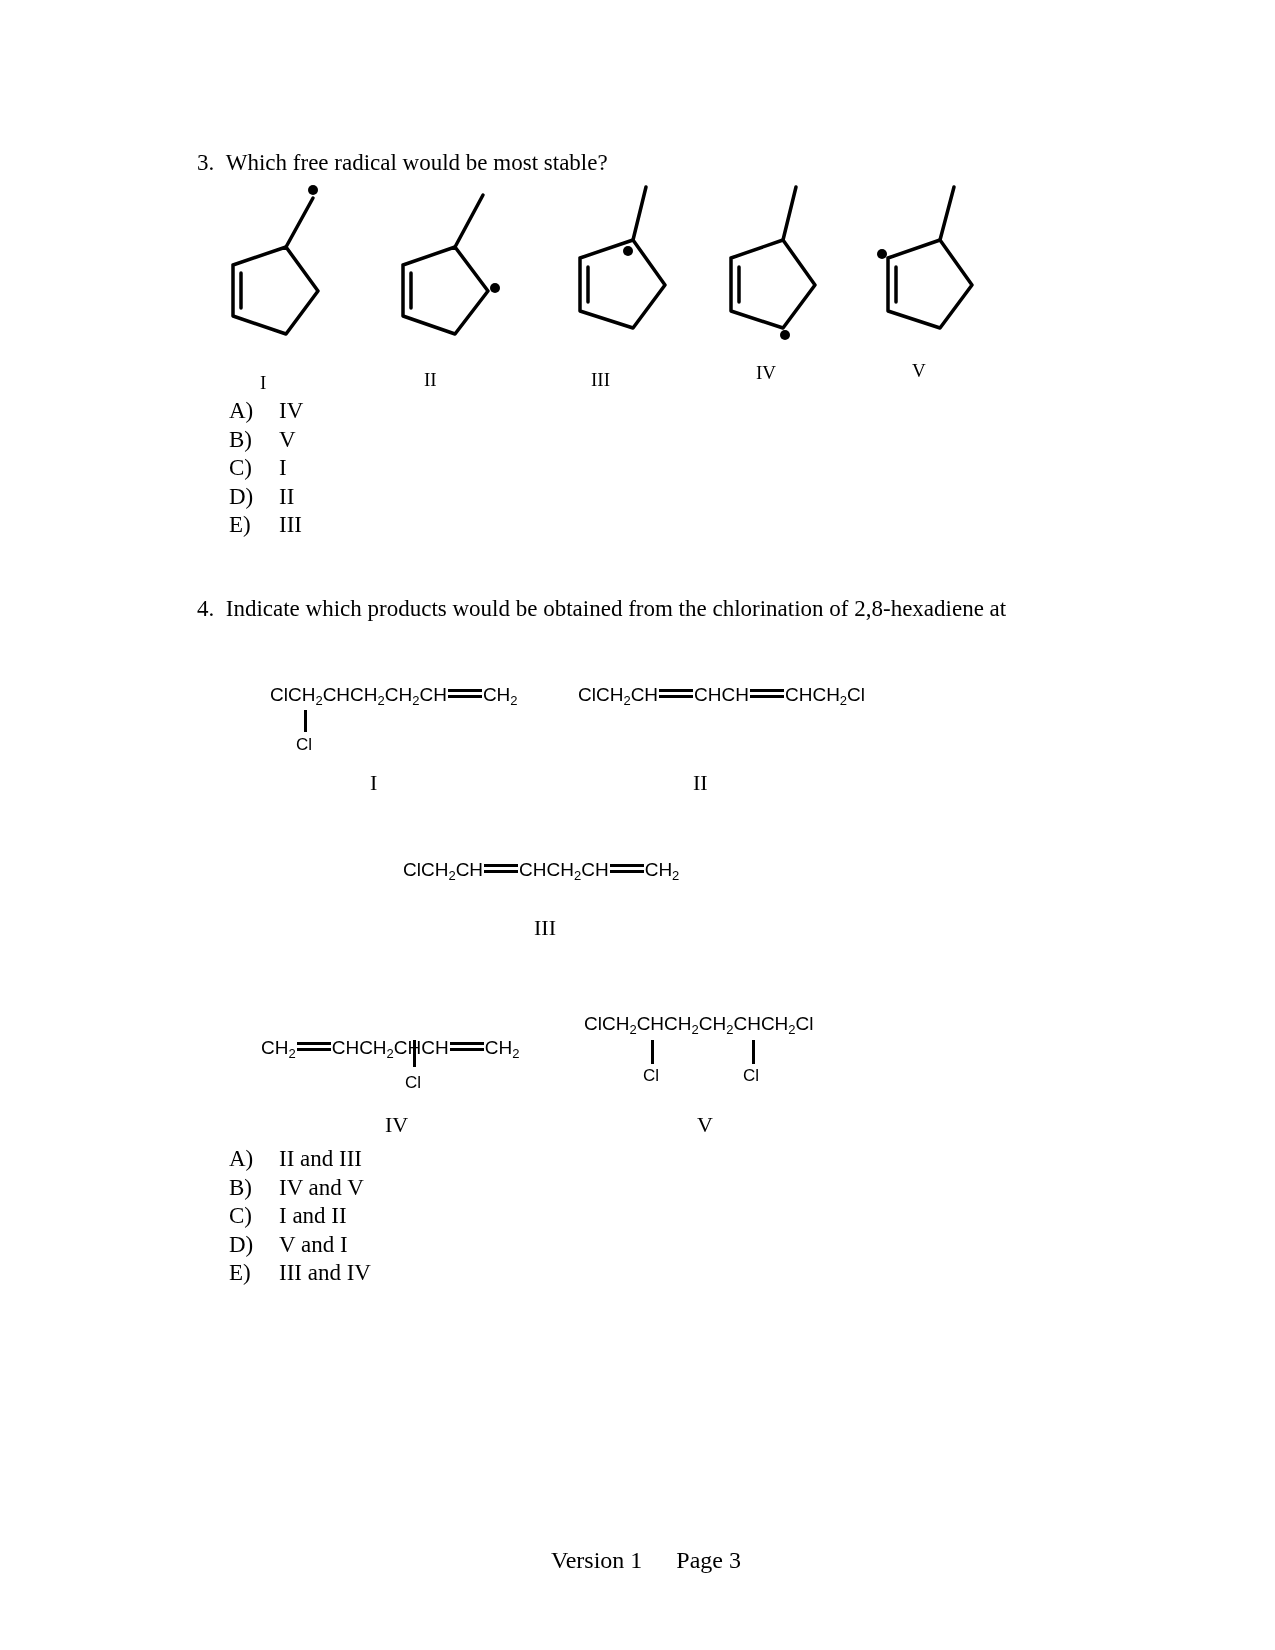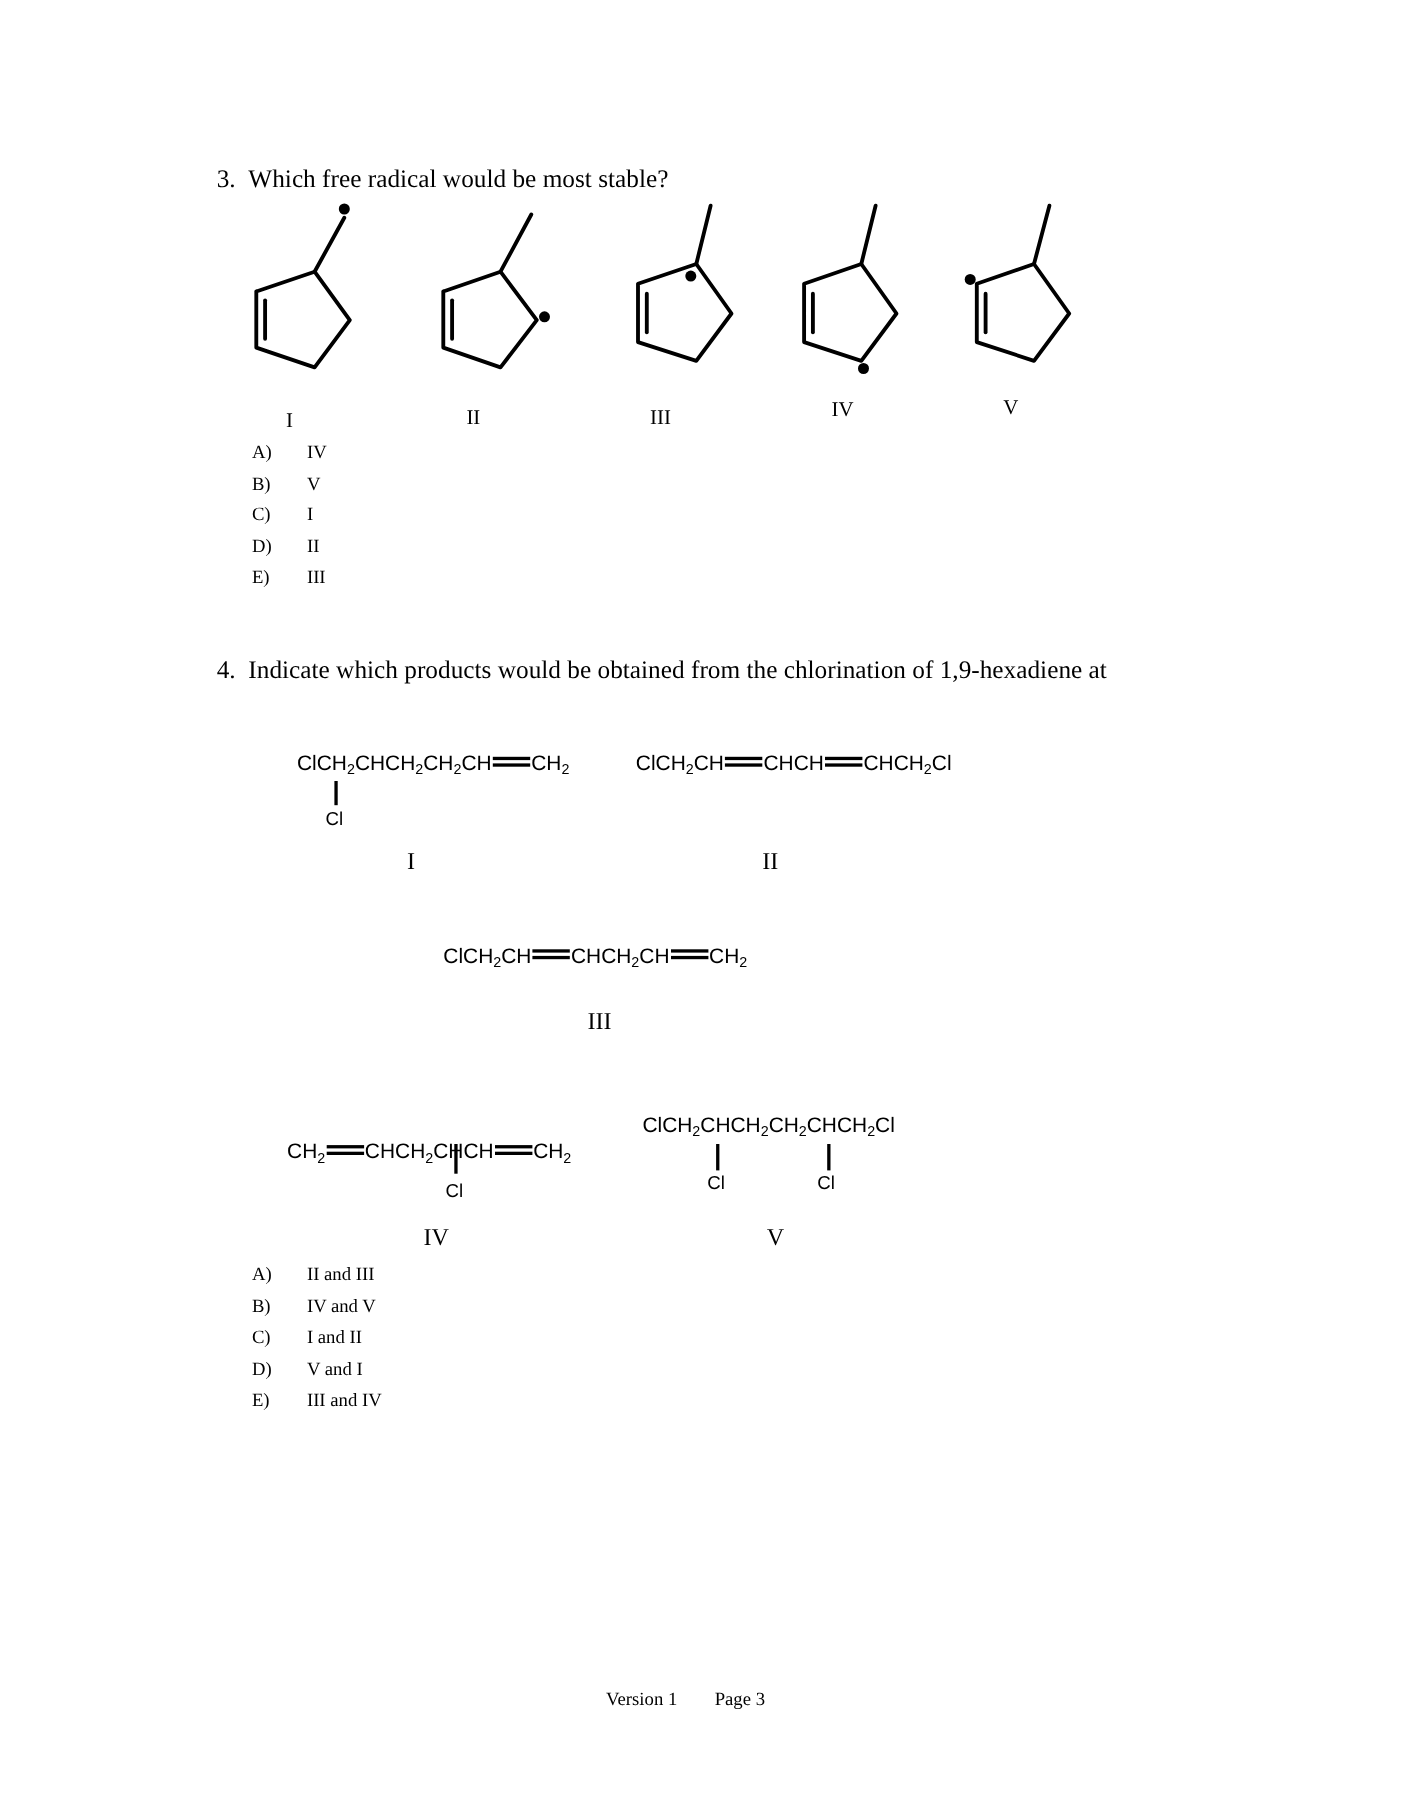--- a/index.html
+++ b/index.html
@@ -1,30 +1,30 @@
 <!DOCTYPE html>
 <html><head>
 <meta charset="utf-8">
 <style>
   html, body { margin:0; padding:0; background:#ffffff; }
   body { width:1275px; height:1650px; position:relative; overflow:hidden;
          font-family:"Liberation Serif", serif; color:#000; }
   .abs { position:absolute; white-space:nowrap; }
   .q-text { font-size:23px; line-height:28px; }
   .roman { font-size:19px; font-family:"Liberation Serif", serif; }
-  .opt { font-size:17px; line-height:28.5px; }
+  .opt { font-size:23px; line-height:28.5px; }
   .opt .letter { display:inline-block; width:50px; }
   .formula { font-family:"Liberation Sans", sans-serif; font-size:19px; }
   .formula sub { font-size:13px; vertical-align:-4px; line-height:0; }
   .dbl { display:inline-block; width:34px; height:9px; vertical-align:middle;
          border-top:3px solid #000; border-bottom:3px solid #000; box-sizing:border-box;
          margin:0 1px; position:relative; top:-2px; }
   .vbond { position:absolute; width:3px; background:#000; }
   .sub-cl { font-family:"Liberation Sans", sans-serif; font-size:17px; }
-  .footer { font-size:17px; }
+  .footer { font-size:24px;margin-top:12px; }
   svg .bond { stroke:#000; stroke-width:3.5; fill:none; stroke-linecap:round; stroke-linejoin:round; }
 </style>
 </head>
 <body>
 
 <div class="abs q-text" style="left:197px; top:149px;">
   <span>3.</span>&nbsp;&nbsp;<span>Which free radical would be most stable?</span>
 </div>
 
 <svg class="abs" style="left:0; top:0;" width="1275" height="420">
@@ -73,21 +73,21 @@
 
 <div class="abs opt" style="left:229px; top:397px;">
   <div><span class="letter">A)</span><span>IV</span></div>
   <div><span class="letter">B)</span><span>V</span></div>
   <div><span class="letter">C)</span><span>I</span></div>
   <div><span class="letter">D)</span><span>II</span></div>
   <div><span class="letter">E)</span><span>III</span></div>
 </div>
 
 <div class="abs q-text" style="left:197px; top:595px;">
-  <div><span>4.</span>&nbsp;&nbsp;<span>Indicate which products would be obtained from the chlorination of 1,9-hexadiene at</span></div>
+  <div><span>4.</span>&nbsp;&nbsp;<span>Indicate which products would be obtained from the chlorination of 2,8-hexadiene at</span></div>
 </div>
 
 <div class="abs formula" style="left:242px; top:684px;margin-left:28px;">
   <span>ClCH</span><sub>2</sub><span>CHCH</span><sub>2</sub><span>CH</span><sub>2</sub><span>CH</span><span class="dbl"></span><span>CH</span><sub>2</sub>
 </div>
 <div class="vbond" style="left:304px; top:710px; height:22px;"></div>
 <div class="abs sub-cl" style="left:296px; top:735px;">Cl</div>
 <div class="abs roman" style="left:370px; top:770px; font-size:22px;">I</div>
 
 <div class="abs formula" style="left:578px; top:684px;">

